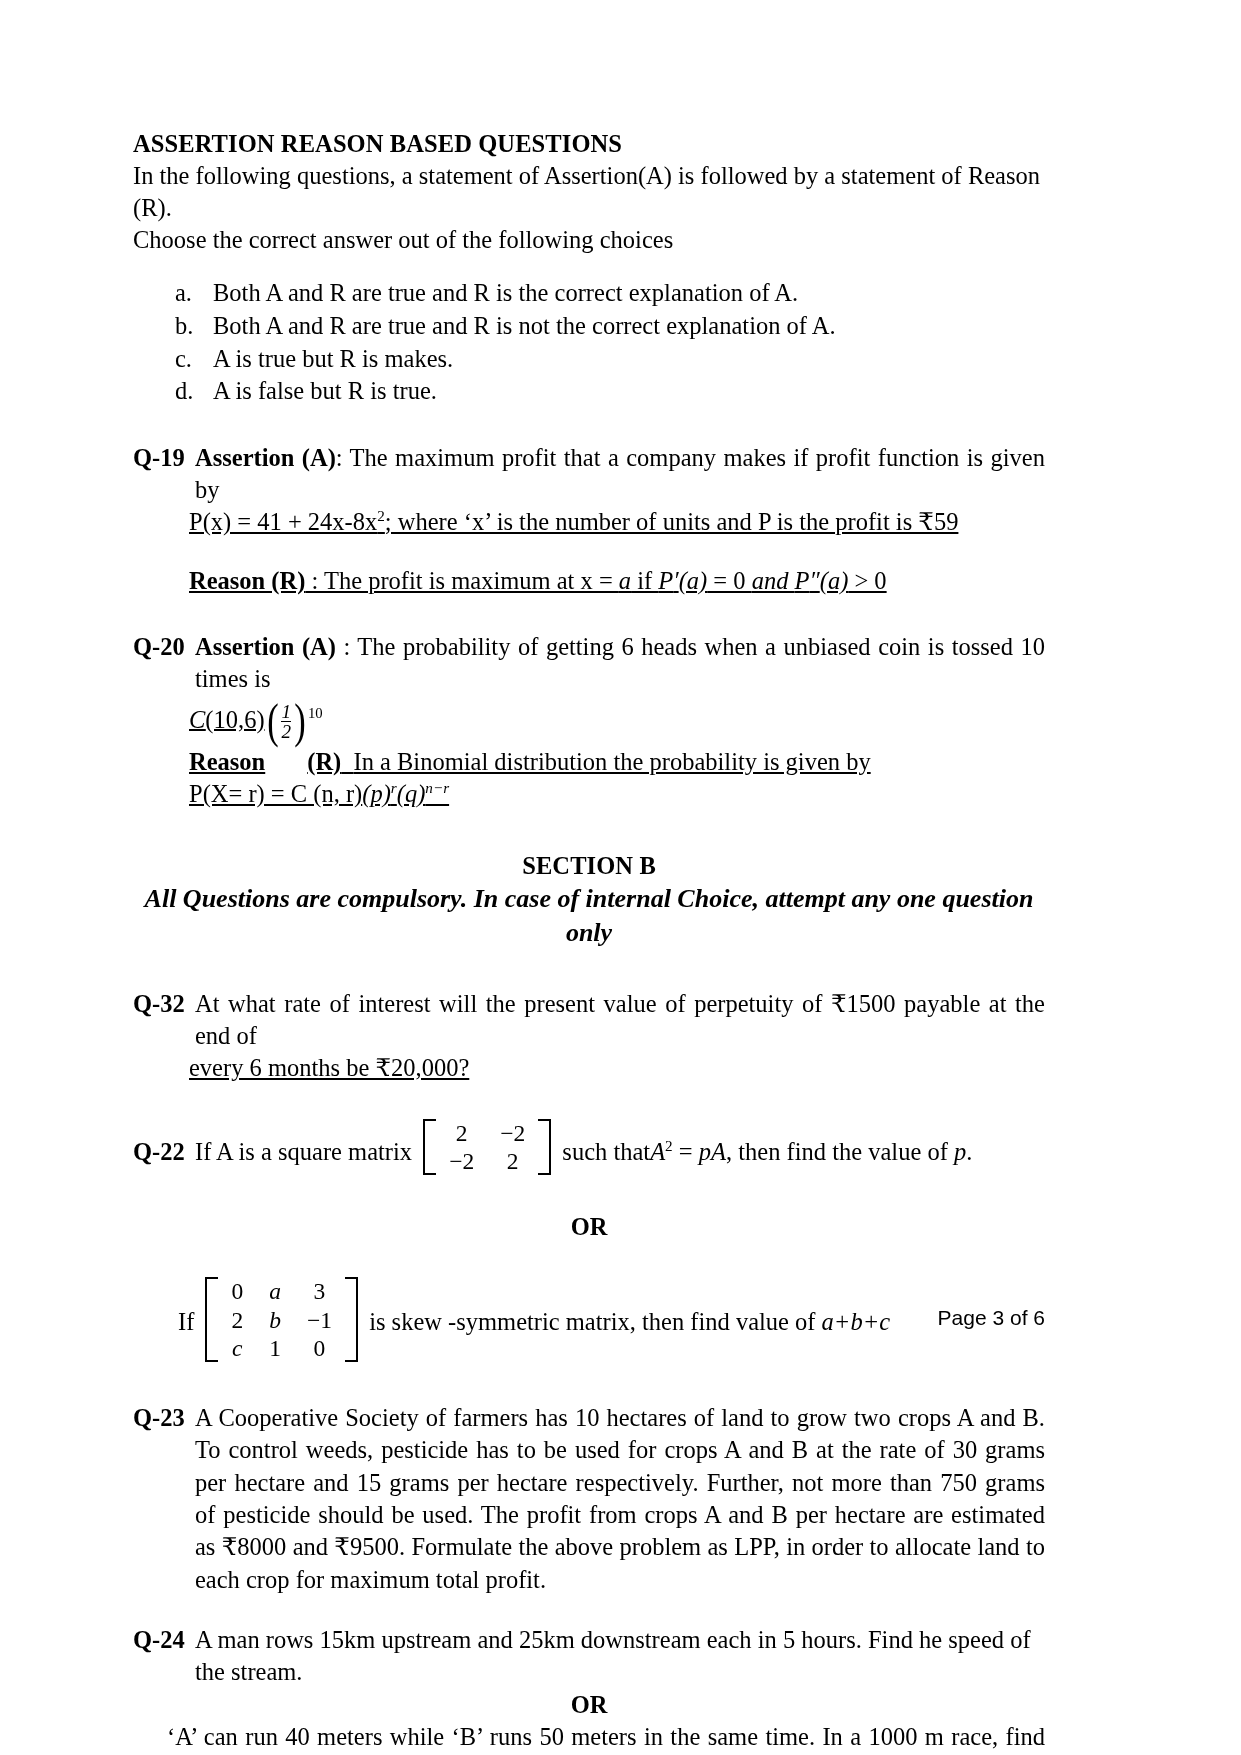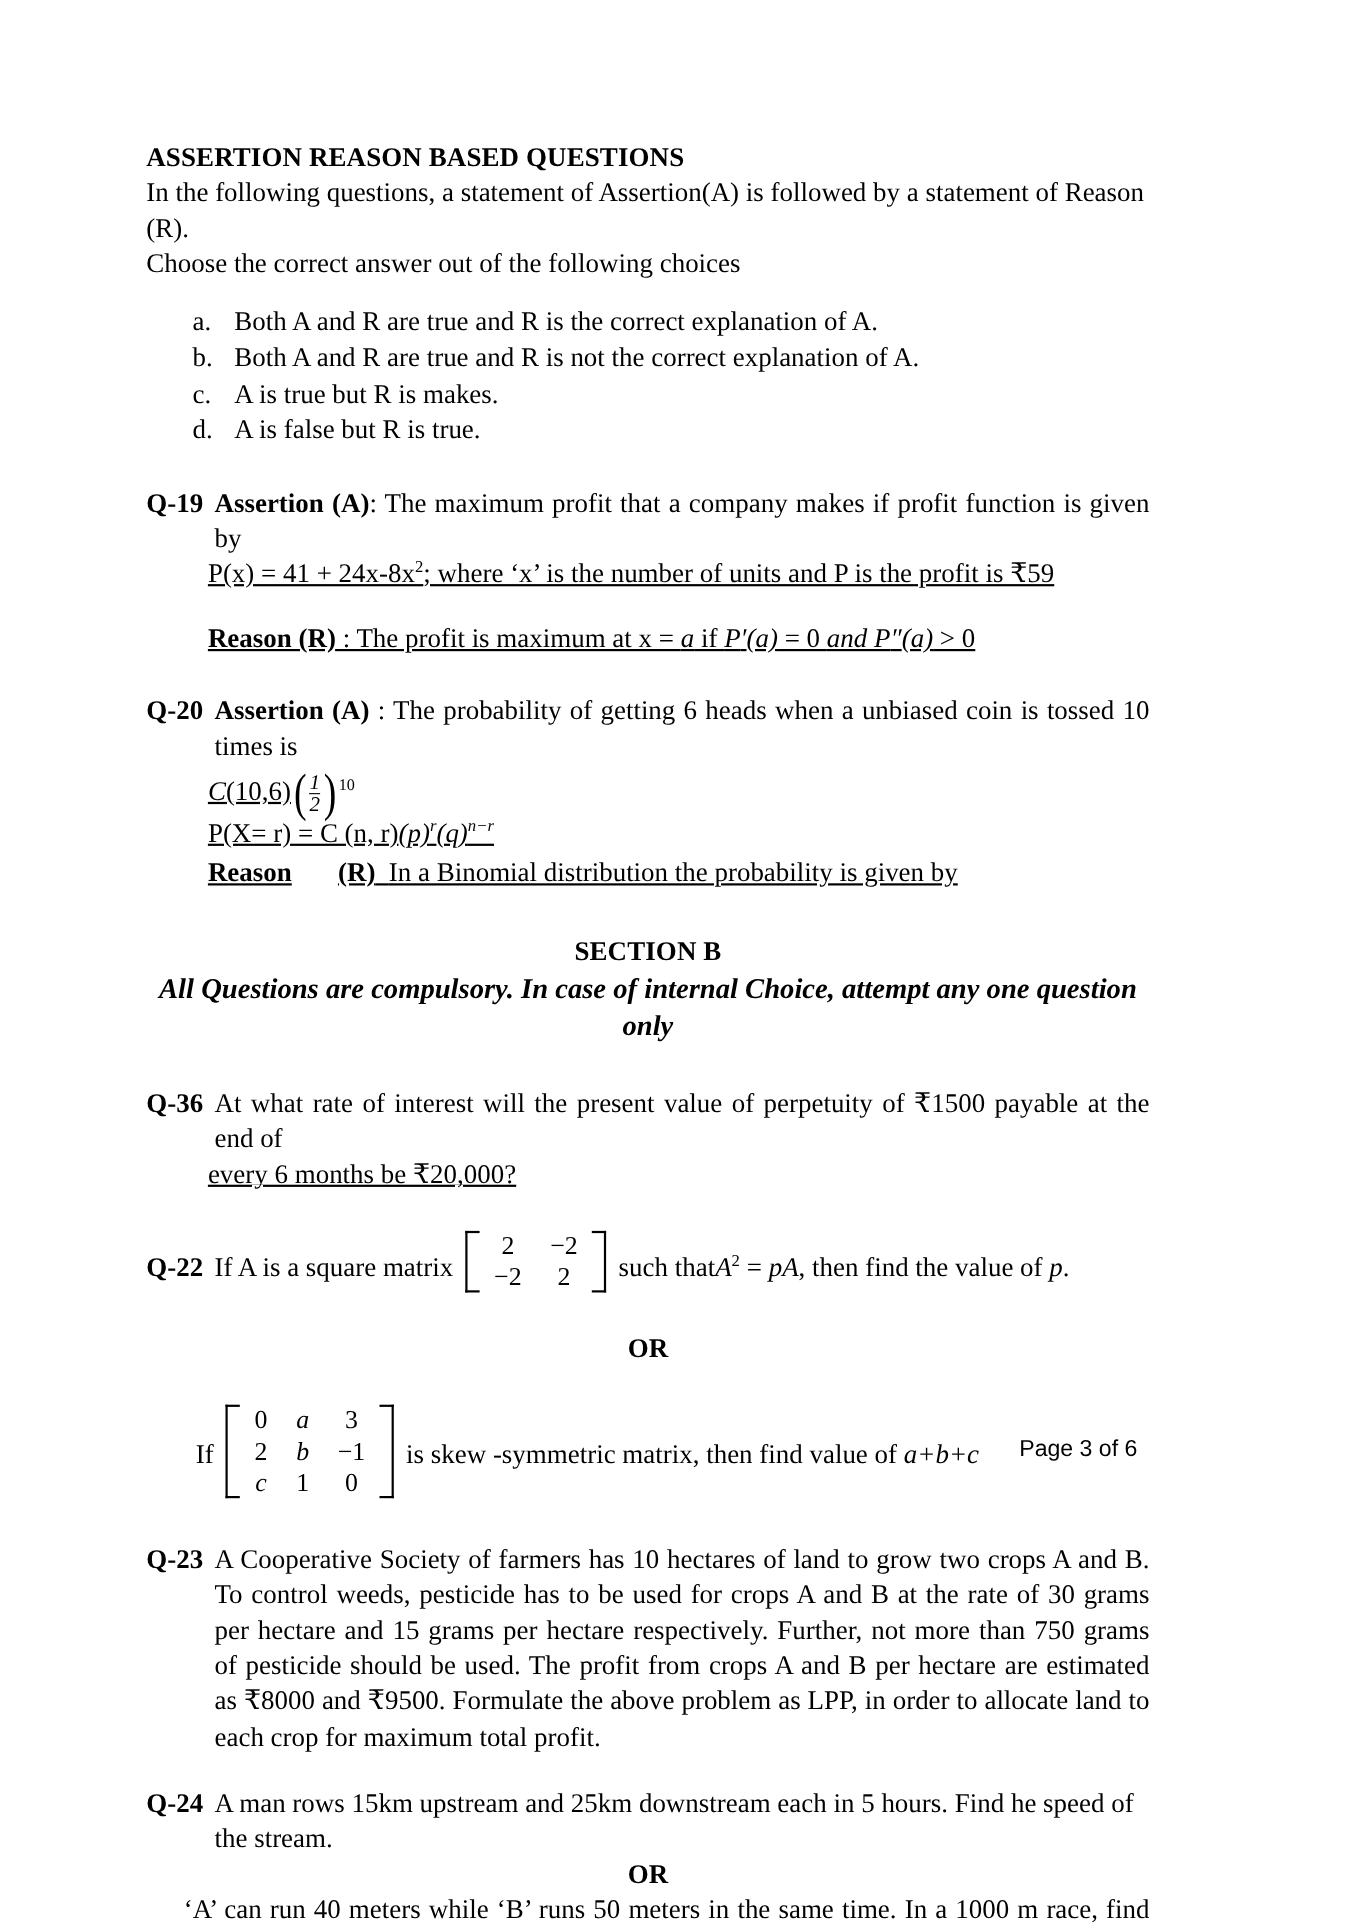--- a/index.html
+++ b/index.html
@@ -133,21 +133,21 @@
     padding: 0px 13px;
     text-align: center;
     line-height: 1.20;
     font-family: "Liberation Serif", "DejaVu Serif", serif;
   }
   .m22 { vertical-align: -0.62em; }
   .m33 { vertical-align: -1.28em; }
 
   .footer {
     position: absolute;
-    right: 207px;
+    right: 196px;
     bottom: 200px;
     font-family: "Liberation Sans", "DejaVu Sans", sans-serif;
     font-size: 21px;
     color: #000;
   }
   .spacer-md { height: 26px; }
 </style>
 </head>
 <body>
 
@@ -197,36 +197,36 @@
     <div class="indent2" style="margin-top:6px;">
       <span class="mi">C</span><span class="mn">(10,6)</span><span class="bigparen">
           <span class="pl">(</span>
           <span class="frac">
             <span class="num mi">1</span>
             <span class="den mi">2</span>
           </span>
           <span class="pr">)</span>
         </span><span class="powout mn">10</span>
     </div>
+    <div class="indent2" style="margin-top:4px;">
+      <span class="bold">Reason</span><span style="display:inline-block;width:42px;"></span><span class="bold">(R)</span>&nbsp;&nbsp;<span>In a Binomial distribution the probability is given by</span>
+    </div>
     <div class="indent2">
       <span>P(X= r) = C (n, r)</span><span class="mi">(p)</span><sup class="sp mi">r</sup><span class="mi">(q)</span><sup class="sp mi">n−r</sup>
-    </div>
-    <div class="indent2" style="margin-top:4px;">
-      <span class="bold">Reason</span><span style="display:inline-block;width:42px;"></span><span class="bold">(R)</span>&nbsp;&nbsp;<span>In a Binomial distribution the probability is given by</span>
     </div>
   </div>
 
   <div style="margin-top:40px;">
     <div class="center heading-bold">SECTION B</div>
     <div class="center bi" style="font-size:26px;line-height:1.30;">All Questions are compulsory. In case of internal Choice, attempt any one question only</div>
   </div>
 
   <div class="q" style="margin-top:38px;">
     <div class="q-head hang">
-      <span class="qlbl">Q-36</span><span>At what rate of interest will the present value of perpetuity of ₹1500 payable at the end of</span>
+      <span class="qlbl">Q-32</span><span>At what rate of interest will the present value of perpetuity of ₹1500 payable at the end of</span>
     </div>
     <div class="indent2">every 6 months be ₹20,000?</div>
   </div>
 
   <div class="q" style="margin-top:34px;">
     <div class="hang">
       <span class="qlbl">Q-22</span><span>If A is a square matrix</span>
       <span class="matrix m22">
         <span class="brk l"></span>
         <table>

